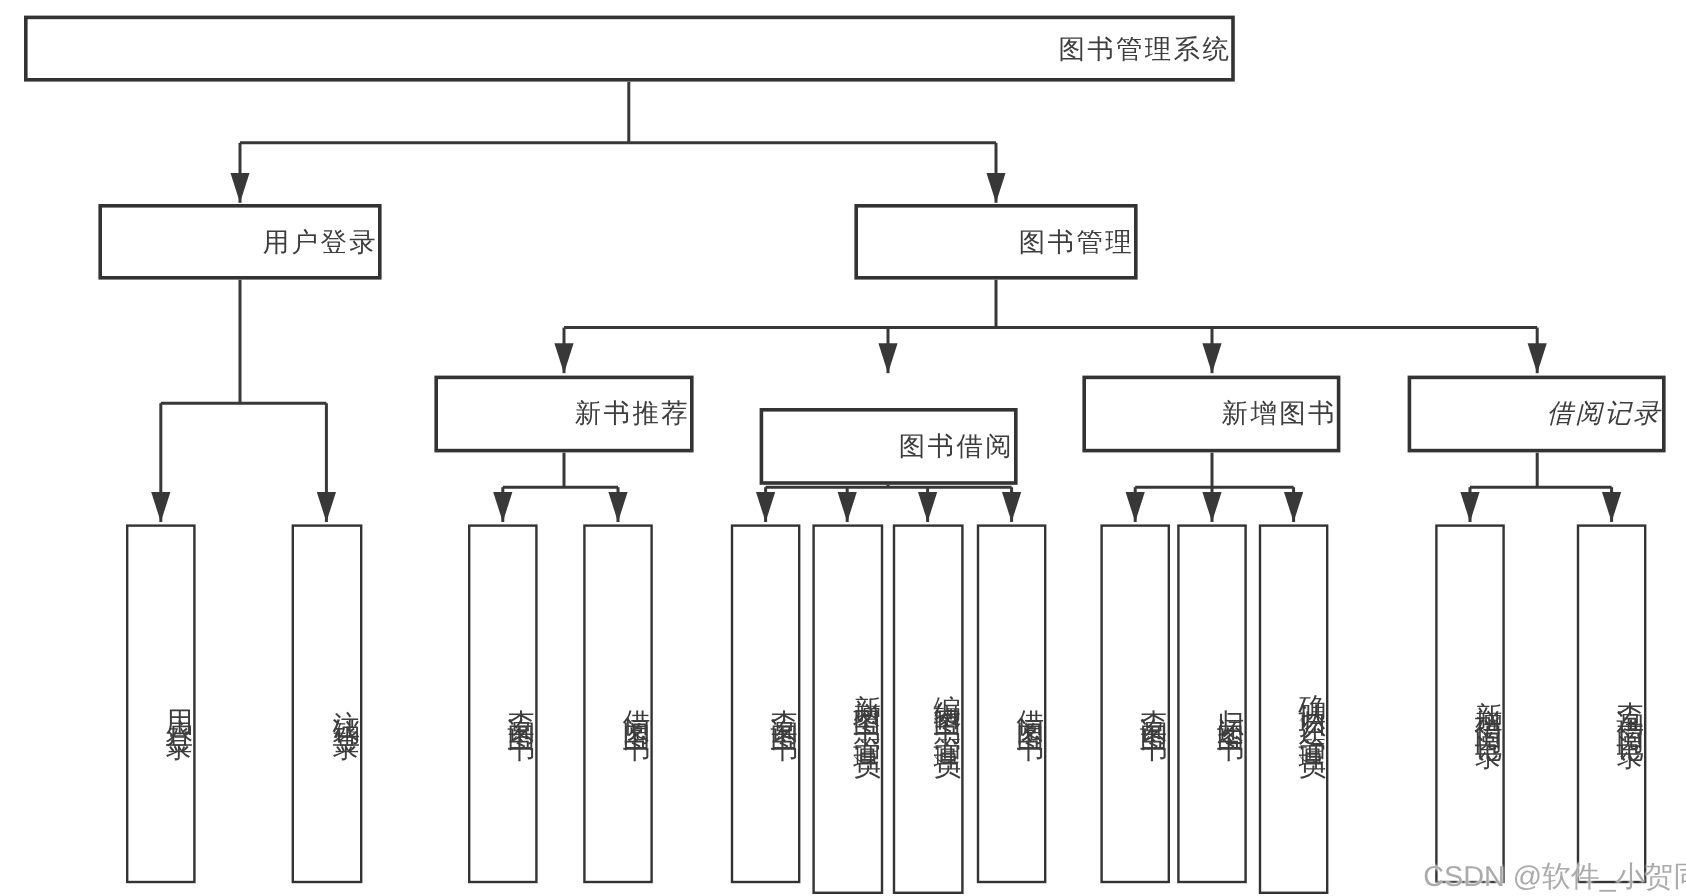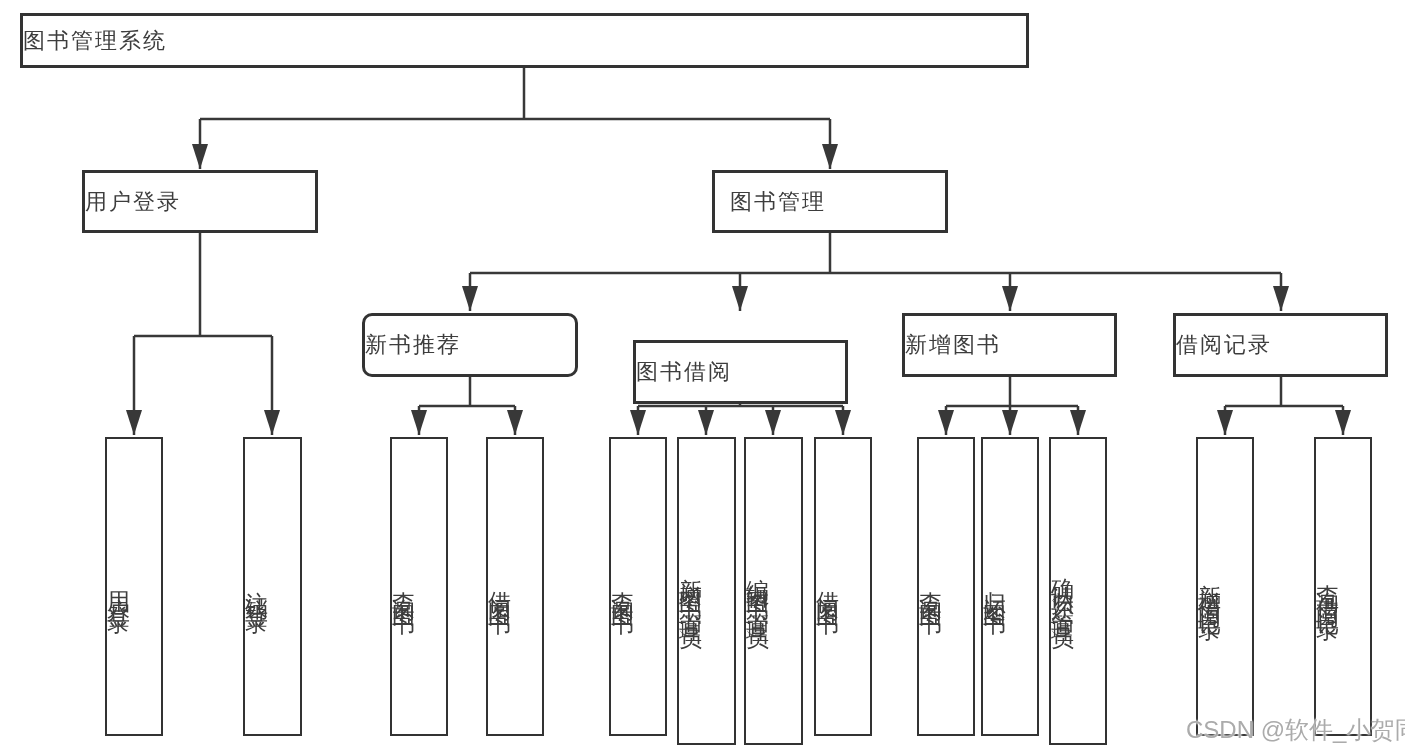--- a/index.html
+++ b/index.html
@@ -18,21 +18,21 @@
     width: 1405px; height: 747px;
     pointer-events: none;
   }
   .box {
     position: absolute;
     box-sizing: border-box;
     background: #ffffff;
     border: 3px solid #333333;
     display: flex;
     align-items: center;
-    justify-content: flex-start;
+    justify-content: flex-end;
   }
   .hbox .lbl {
     font-size: 22px;
     letter-spacing: 2px;
     color: #3d3d3d;
     white-space: nowrap;
   }
   .leaf { border-width: 2.5px; }
   .leaf .vlbl {
     writing-mode: vertical-rl;
@@ -117,30 +117,30 @@
     <span class="lbl">图书管理系统</span>
   </div>
 
   <div class="box hbox" style="left:82px; top:170px; width:236px; height:63px;">
     <span class="lbl">用户登录</span>
   </div>
   <div class="box hbox" style="left:712px; top:170px; width:236px; height:63px;padding-left:15px;">
     <span class="lbl">图书管理</span>
   </div>
 
-  <div class="box hbox" style="left:362px; top:313px; width:216px; height:64px;border-radius:10px;">
+  <div class="box hbox" style="left:362px; top:313px; width:216px; height:64px;">
     <span class="lbl">新书推荐</span>
   </div>
   <div class="box hbox" style="left:633px; top:313px; width:215px; height:64px;margin-top:27px;">
     <span class="lbl">图书借阅</span>
   </div>
   <div class="box hbox" style="left:902px; top:313px; width:215px; height:64px;">
     <span class="lbl">新增图书</span>
   </div>
-  <div class="box hbox" style="left:1173px; top:313px; width:215px; height:64px;">
+  <div class="box hbox" style="left:1173px; top:313px; width:215px; height:64px;font-style:italic;">
     <span class="lbl">借阅记录</span>
   </div>
 
   <div class="box leaf" style="left:105px; top:437px; width:58px; height:299px;">
     <span class="vlbl">用户登录</span>
   </div>
   <div class="box leaf" style="left:243px; top:437px; width:59px; height:299px;">
     <span class="vlbl">注销登录</span>
   </div>
 

